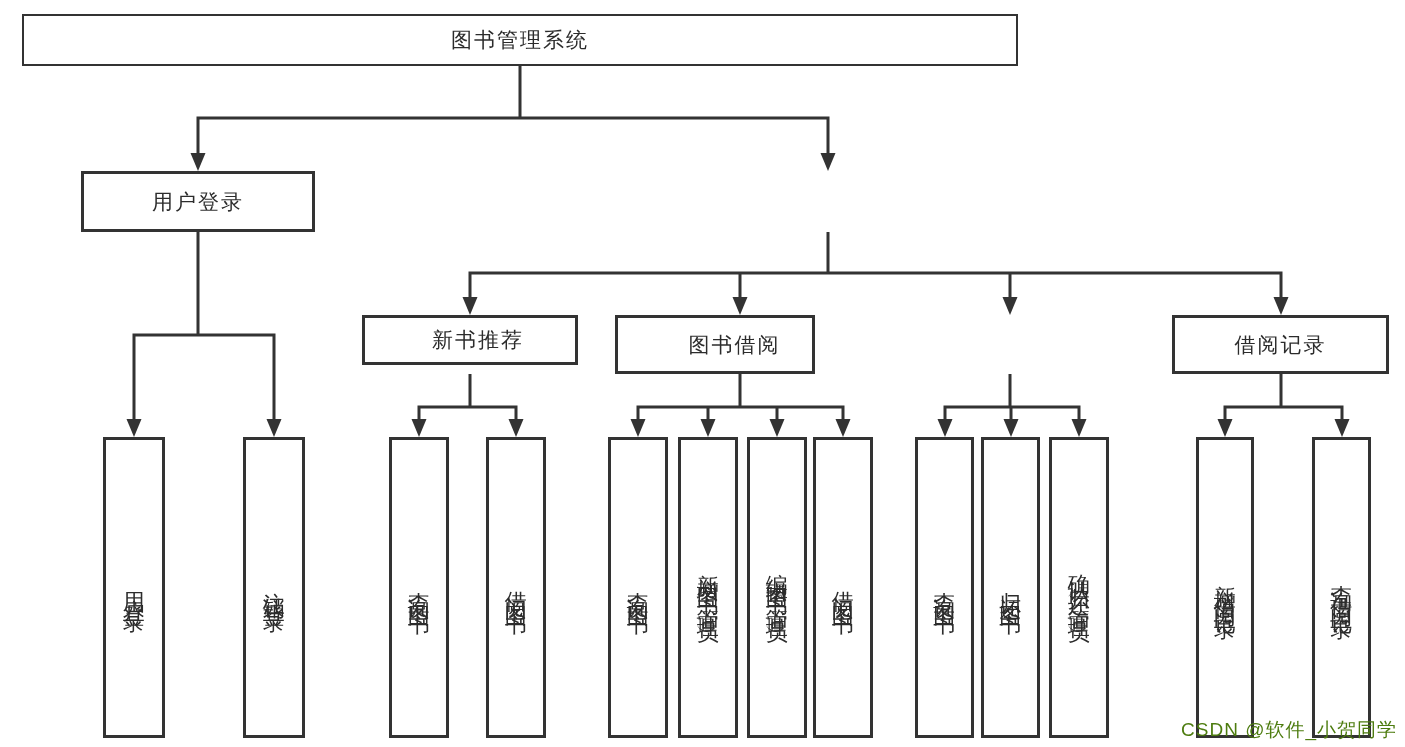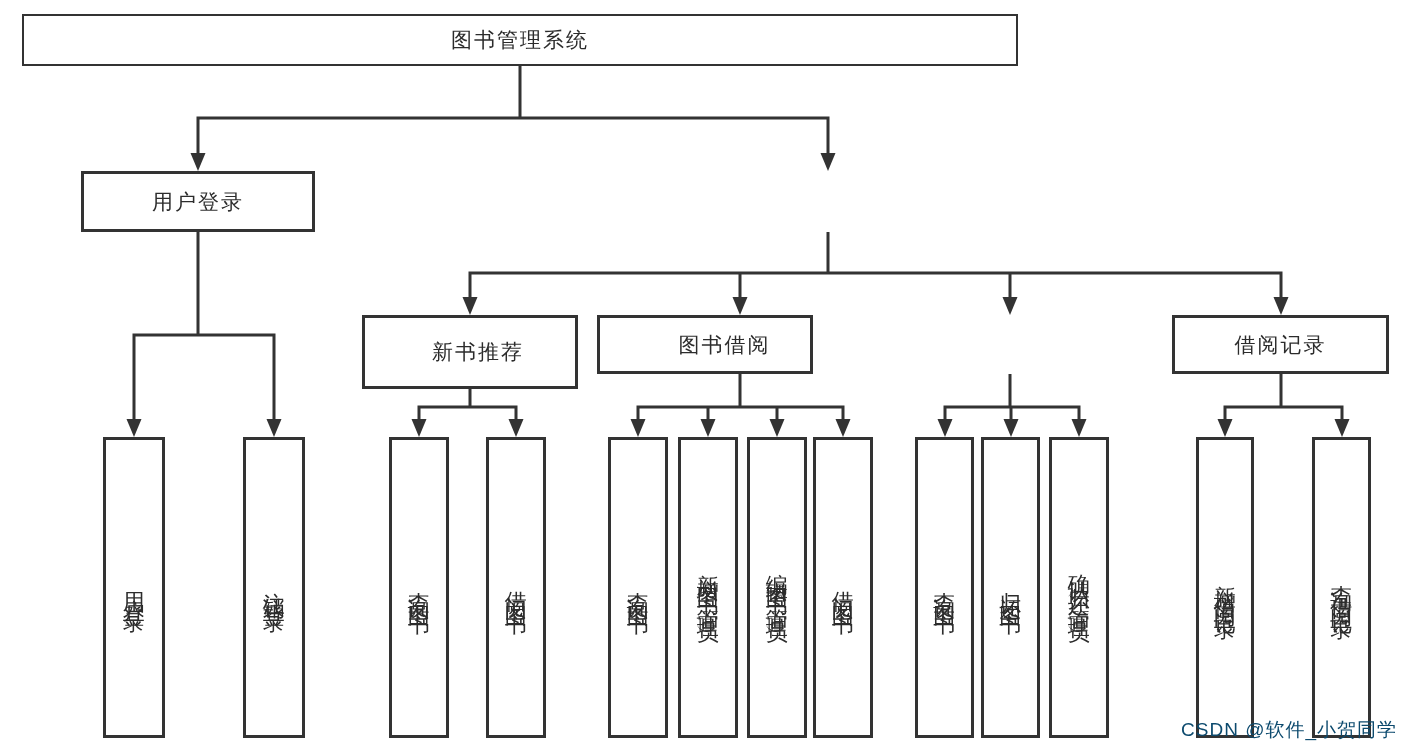--- a/index.html
+++ b/index.html
@@ -15,41 +15,41 @@
   }
   .h-label { font-size:21px; letter-spacing:2px; white-space:nowrap; }
   .v-label {
     writing-mode:vertical-lr; text-orientation:mixed;
     font-size:22px; letter-spacing:7px; line-height:1.15; white-space:nowrap;
   }
   
   .b-root    { left:22px;  top:14px;  width:996px; height:52px; border-width:2px; }
   .b-login   { left:81px;  top:171px; width:234px; height:61px; }
   .b-mgmt    { left:711px; top:171px; width:234px; height:61px; }
-  .b-newbook { left:362px; top:315px; width:216px; height:74px;padding-left:16px; }
-  .b-borrow  { left:597px; top:315px; width:216px; height:59px;padding-left:39px; }
+  .b-newbook { left:362px; top:315px; width:216px; height:50px;padding-left:16px; }
+  .b-borrow  { left:615px; top:315px; width:200px; height:59px;padding-left:39px; }
   .b-current { left:902px; top:315px; width:216px; height:59px; }
   .b-records { left:1172px;top:315px; width:217px; height:59px; }
   .leaf      { top:437px; height:301px; width:60px; }
   .l1  { left:103px;  width:62px; }
   .l2  { left:243px;  width:62px; }
   .l3  { left:389px; }
   .l4  { left:486px; }
   .l5  { left:608px; }
   .l6  { left:678px; }
   .l7  { left:747px; }
   .l8  { left:813px; }
   .l9  { left:915px;  width:59px; }
   .l10 { left:981px;  width:59px; }
   .l11 { left:1049px; }
   .l12 { left:1196px; width:58px; }
   .l13 { left:1312px; width:59px; }
   .watermark {
     position:absolute; right:8px; bottom:4px; z-index:5;
-    font-size:19px; letter-spacing:1px; color:#0c4a6e; white-space:nowrap;
+    font-size:19px; letter-spacing:1px; color:#4d7c0f; white-space:nowrap;
   }
 </style>
 </head>
 <body>
 
 <div id="canvas">
 
   <svg class="wires" width="1405" height="747" viewBox="0 0 1405 747">
     <g stroke="#333333" stroke-width="3" fill="none">
       <path d="M520 66 V118 M196.5 118 H829.5 M198 117 V156 M828 117 V156"></path>

